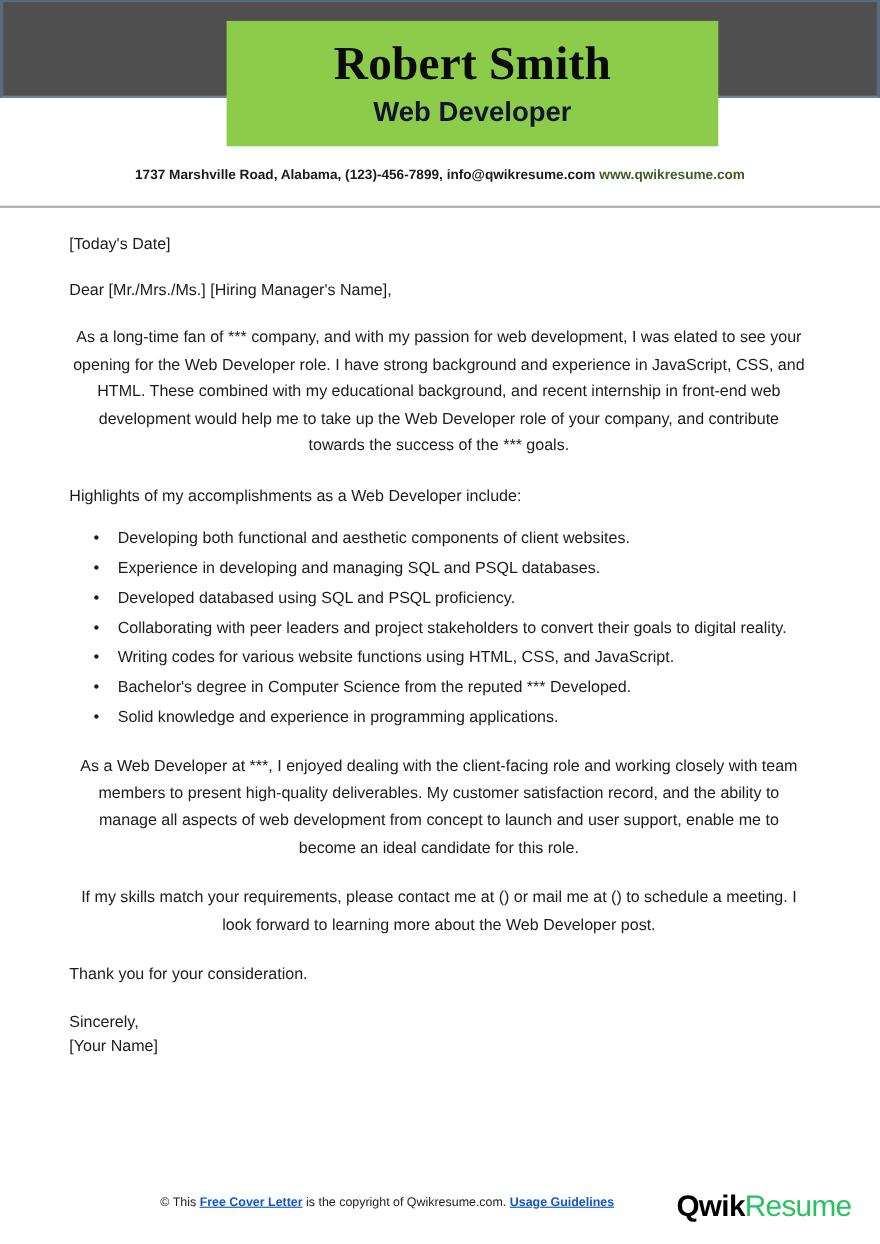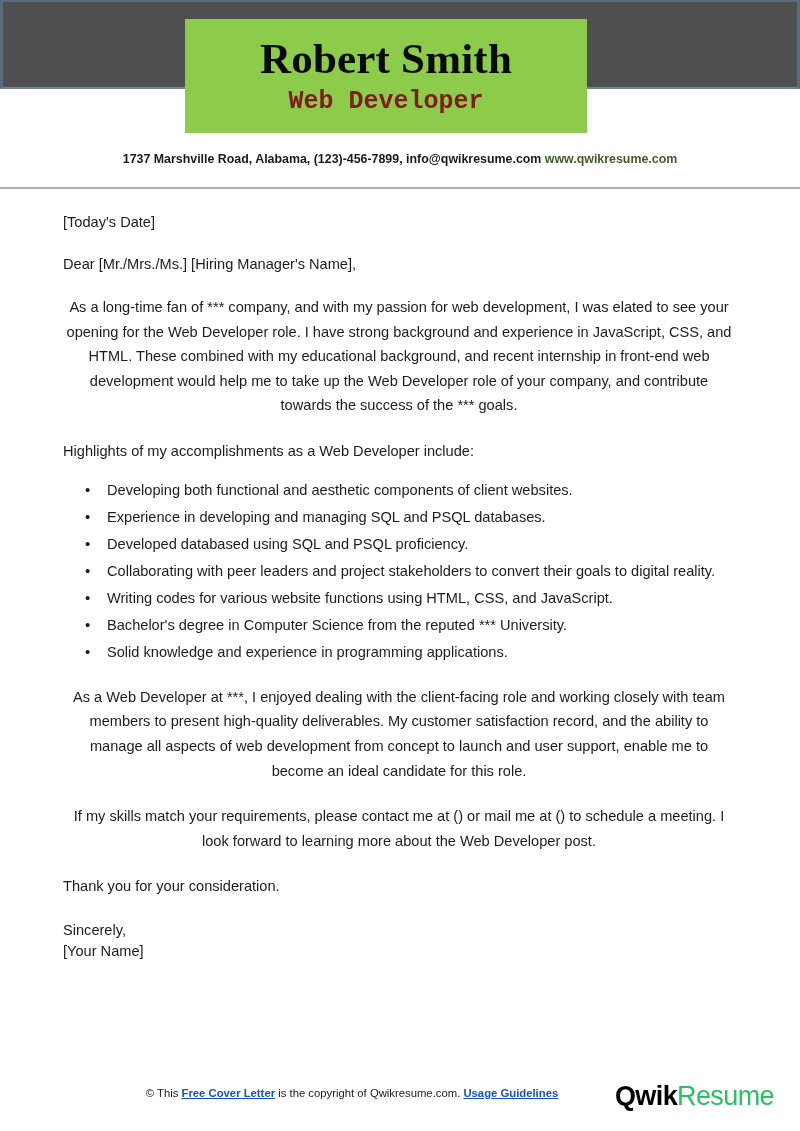--- a/index.html
+++ b/index.html
@@ -31,47 +31,47 @@
     background: #4f4f4f;
     border-left: 3px solid #5a6b7d;
     border-top: 2px solid #5a6b7d;
     border-right: 3px solid #5a6b7d;
     border-bottom: 2px solid #6f8299;
     box-sizing: border-box;
   }
 
   .name-box {
     position: absolute;
-    left: 185px;
+    left: 206px;
     top: 19px;
-    width: 402px;
+    width: 447px;
     height: 114px;
     background: #8dcc4a;
     box-sizing: border-box;
     display: flex;
     flex-direction: column;
     align-items: center;
     justify-content: center;
   }
   .name-title {
     font-family: "Liberation Serif", serif;
     font-weight: bold;
     font-size: 43px;
     line-height: 50px;
     color: #0a0a0a;
     letter-spacing: 0.2px;
     margin: 0;
     white-space: nowrap;
   }
   .name-subtitle {
-    font-family: Liberation Mono, monospace;
+    font-family: Liberation Sans, sans-serif;
     font-weight: bold;
     font-size: 25px;
     line-height: 32px;
-    color: #7f1d1d;
+    color: #0f172a;
     margin: 2px 0 0 0;
     white-space: nowrap;
   }
 
   .contact-line {
     position: absolute;
     left: 0;
     top: 152px;
     width: 800px;
     text-align: center;
@@ -209,21 +209,21 @@
     <p class="para">As a long-time fan of *** company, and with my passion for web development, I was elated to see your opening for the Web Developer role. I have strong background and experience in JavaScript, CSS, and HTML. These combined with my educational background, and recent internship in front-end web development would help me to take up the Web Developer role of your company, and contribute towards the success of the *** goals.</p>
 
     <div class="hl-intro">Highlights of my accomplishments as a Web Developer include:</div>
 
     <ul class="bullets">
       <li>Developing both functional and aesthetic components of client websites.</li>
       <li>Experience in developing and managing SQL and PSQL databases.</li>
       <li>Developed databased using SQL and PSQL proficiency.</li>
       <li>Collaborating with peer leaders and project stakeholders to convert their goals to digital reality.</li>
       <li>Writing codes for various website functions using HTML, CSS, and JavaScript.</li>
-      <li>Bachelor's degree in Computer Science from the reputed *** University.</li>
+      <li>Bachelor's degree in Computer Science from the reputed *** Developed.</li>
       <li>Solid knowledge and experience in programming applications.</li>
     </ul>
 
     <p class="para">As a Web Developer at ***, I enjoyed dealing with the client-facing role and working closely with team members to present high-quality deliverables. My customer satisfaction record, and the ability to manage all aspects of web development from concept to launch and user support, enable me to become an ideal candidate for this role.</p>
 
     <p class="para">If my skills match your requirements, please contact me at () or mail me at () to schedule a meeting. I look forward to learning more about the Web Developer post.</p>
 
     <div class="signoff-thanks">Thank you for your consideration.</div>
 
     <div class="signoff-block">

